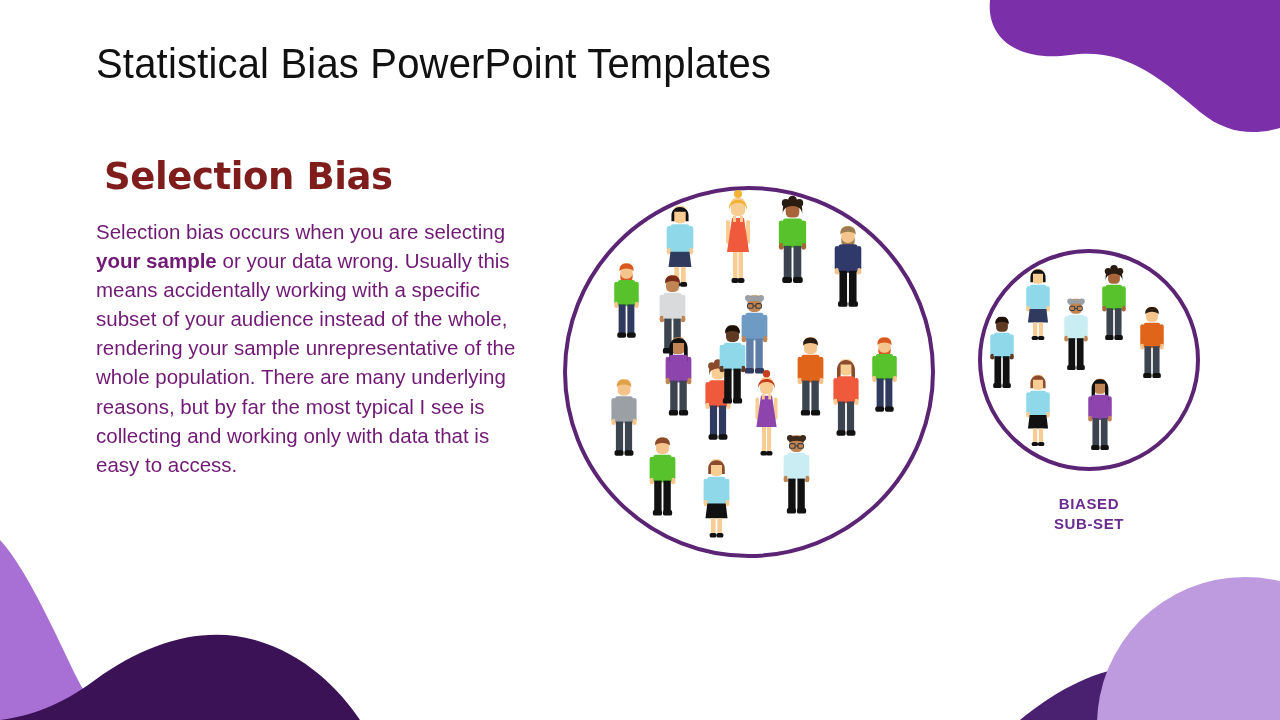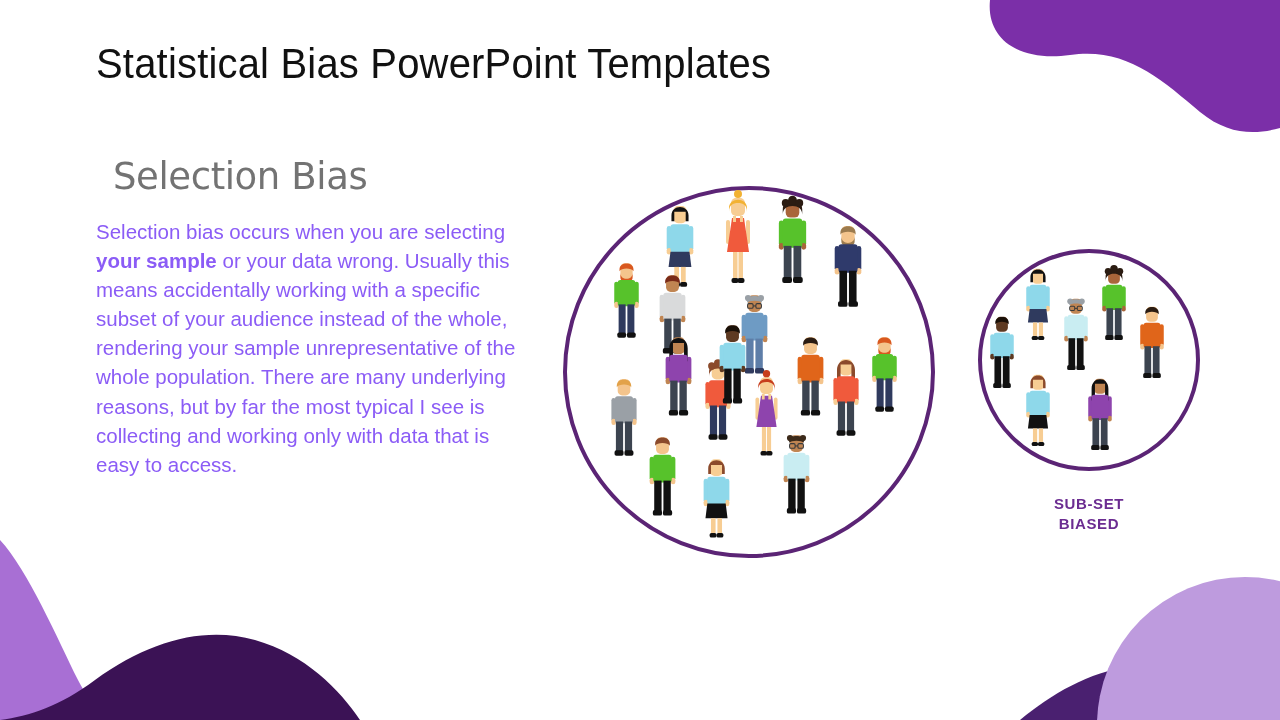--- a/index.html
+++ b/index.html
@@ -21,26 +21,26 @@
     position:absolute;left:96px;top:40px;
     font-family:"Liberation Sans Narrow","Liberation Sans",sans-serif;
     font-size:43px;line-height:1.1;font-weight:400;color:#111111;
     letter-spacing:.2px;white-space:nowrap;
     transform:scaleX(.93);transform-origin:left center;
   }
 
   
   .text-col{position:absolute;left:96px;top:158px;width:424px;}
   .section-heading{
-    font-size:37px;font-weight:normal;color:#737373;
-    margin:0 0 20px 17px;letter-spacing:-.4px;line-height:1.05;
+    font-size:37px;font-weight:bold;color:#7f1d1d;
+    margin:0 0 20px 8px;letter-spacing:-.4px;line-height:1.05;
     font-family:"DejaVu Sans","Liberation Sans",sans-serif;
   }
   .body-copy{
-    font-size:20.5px;line-height:1.42;color:#8b5cf6;
+    font-size:20.5px;line-height:1.42;color:#701a75;
     font-family:"Liberation Sans",sans-serif;margin:0;
   }
   .body-copy b{font-weight:bold;}
 
   
   .circle{
     position:absolute;border-radius:50%;
     border:4px solid #5B2475;background:#ffffff;
     box-sizing:border-box;
   }
@@ -83,22 +83,22 @@
 
   <div class="text-col">
     <h2 class="section-heading">Selection Bias</h2>
     <p class="body-copy"><span>Selection bias occurs when you are selecting </span><b>your sample</b><span> or your data wrong. Usually this means accidentally working with a specific subset of your audience instead of the whole, rendering your sample unrepresentative of the whole population. There are many underlying reasons, but by far the most typical I see is collecting and working only with data that is easy to access.</span></p>
   </div>
 
   <div class="circle" id="audience-circle"></div>
 
   <div class="circle" id="subset-circle"></div>
   <div class="circle-label" id="subset-label">
+    <div>BIASED</div>
     <div>SUB-SET</div>
-    <div>BIASED</div>
   </div>
 
   <div id="people-layer">
       <div class="person" style="left: 608.5px; top: 256px; width: 35px; height: 88px;">
         <svg viewBox="0 0 40 100" width="100%" height="100%">
           <rect x="6" y="29" width="5" height="26" rx="2.5" fill="#57C22B"></rect>
             <rect x="29" y="29" width="5" height="26" rx="2.5" fill="#57C22B"></rect>
             <rect x="6" y="52" width="5" height="7" rx="2.5" fill="#F4C48C"></rect>
             <rect x="29" y="52" width="5" height="7" rx="2.5" fill="#F4C48C"></rect>
           <rect x="13" y="8" width="14" height="18" rx="5" fill="#F4C48C"></rect>

